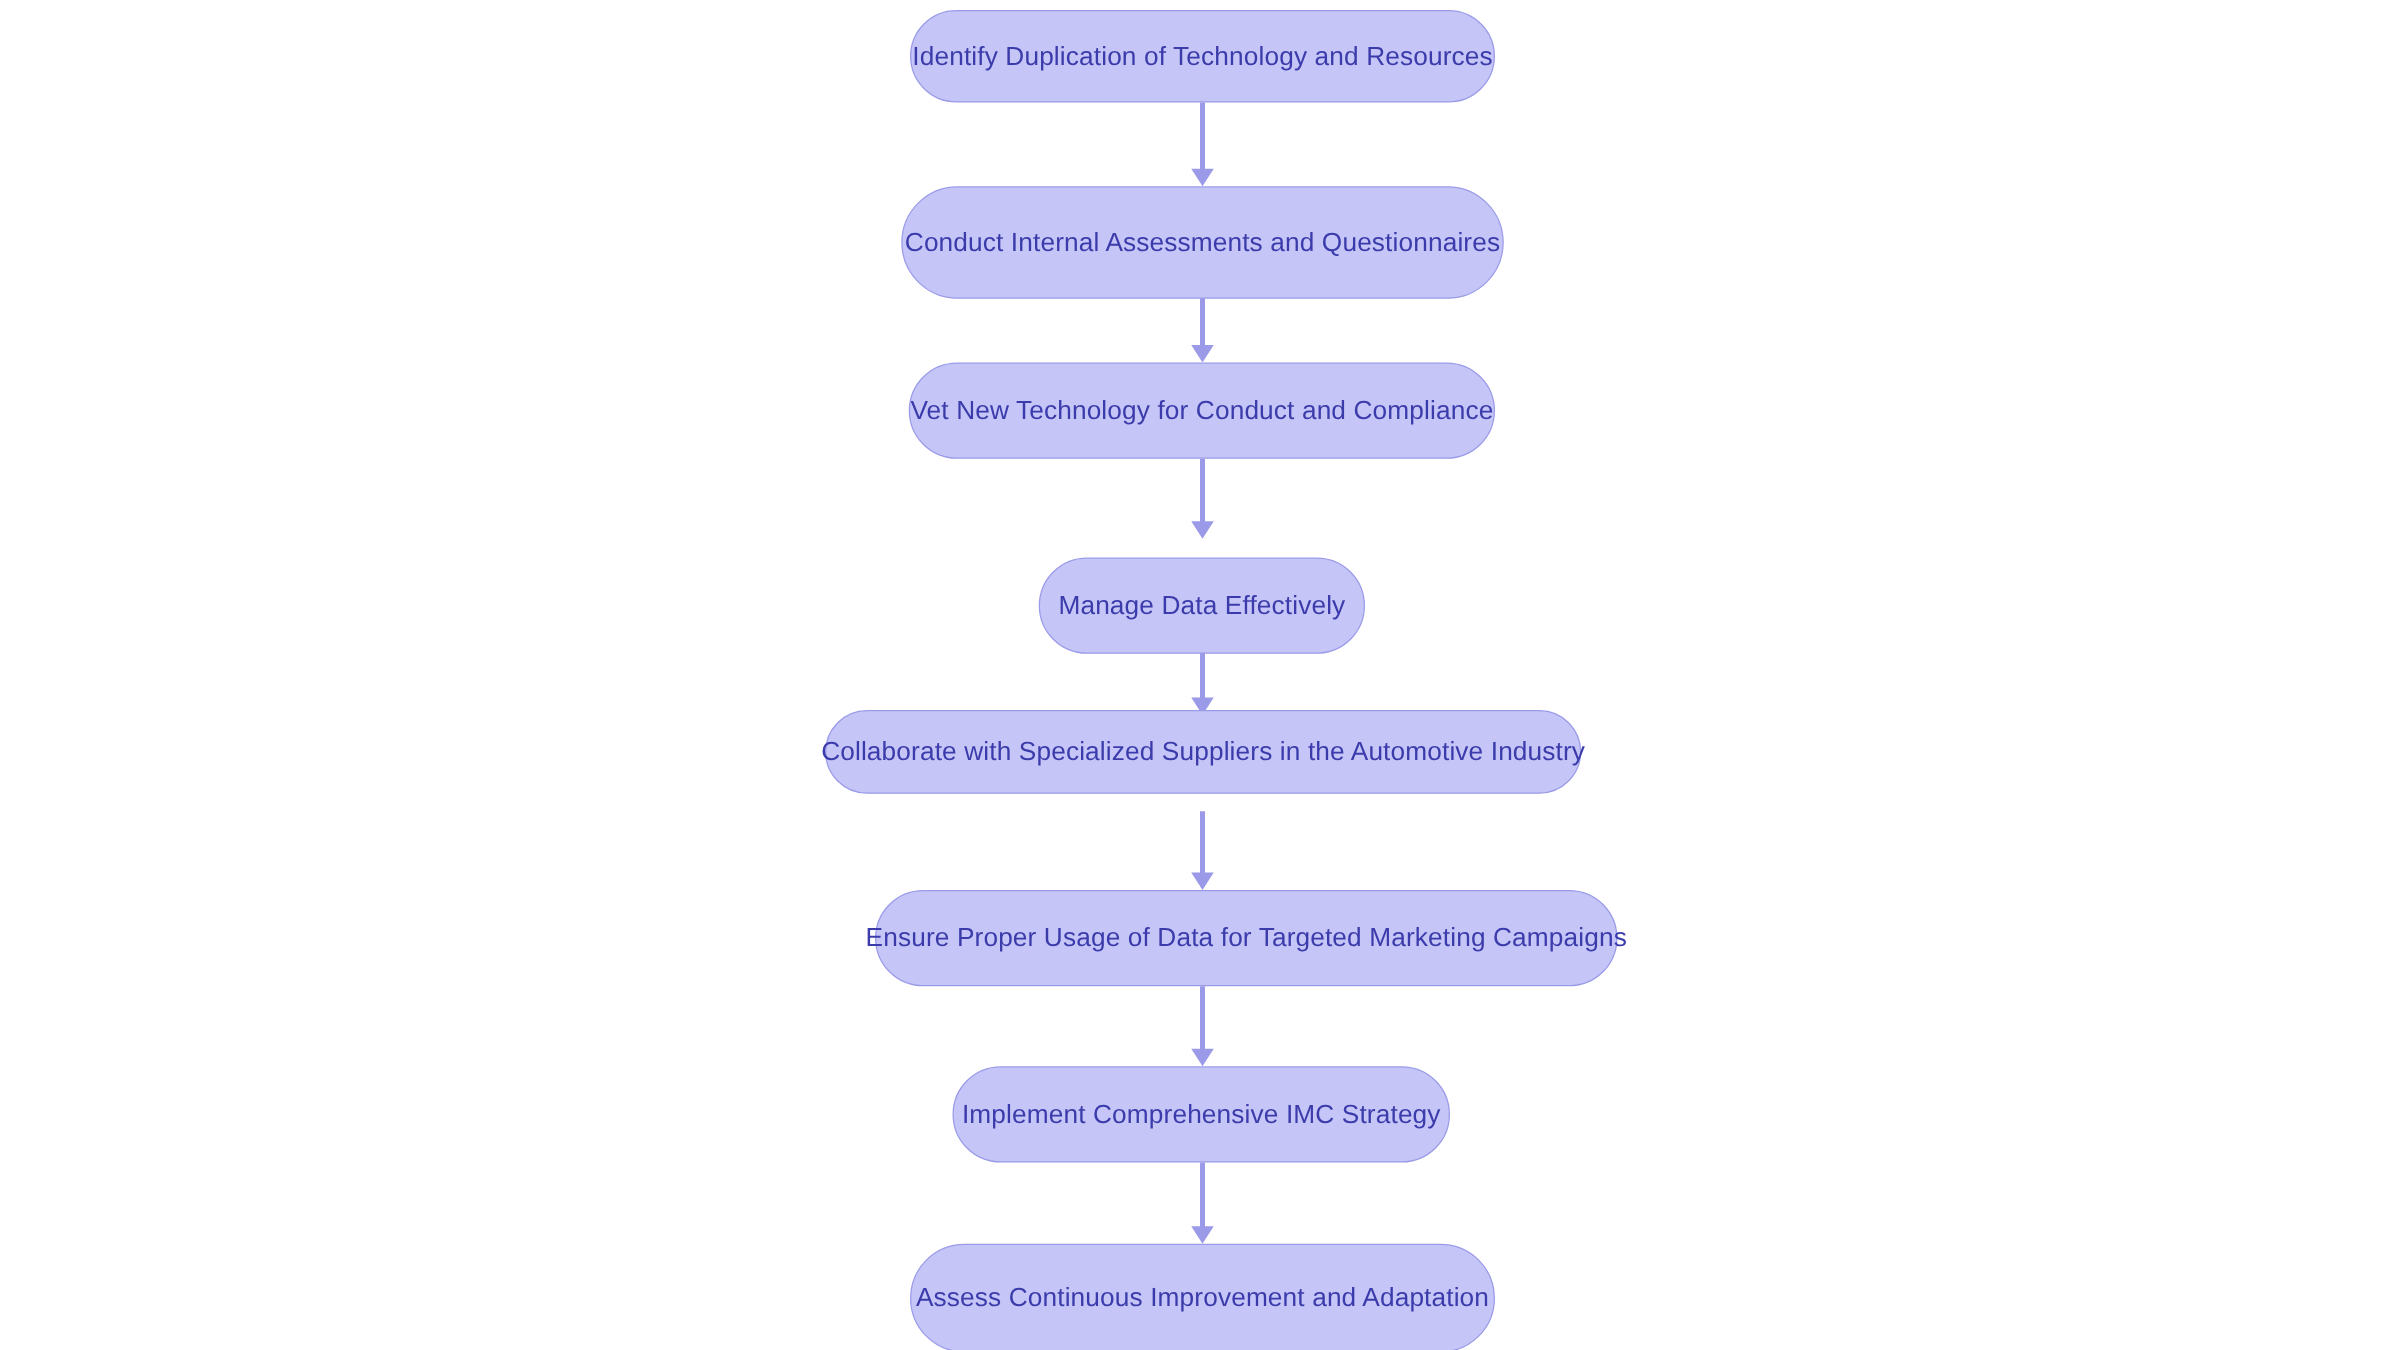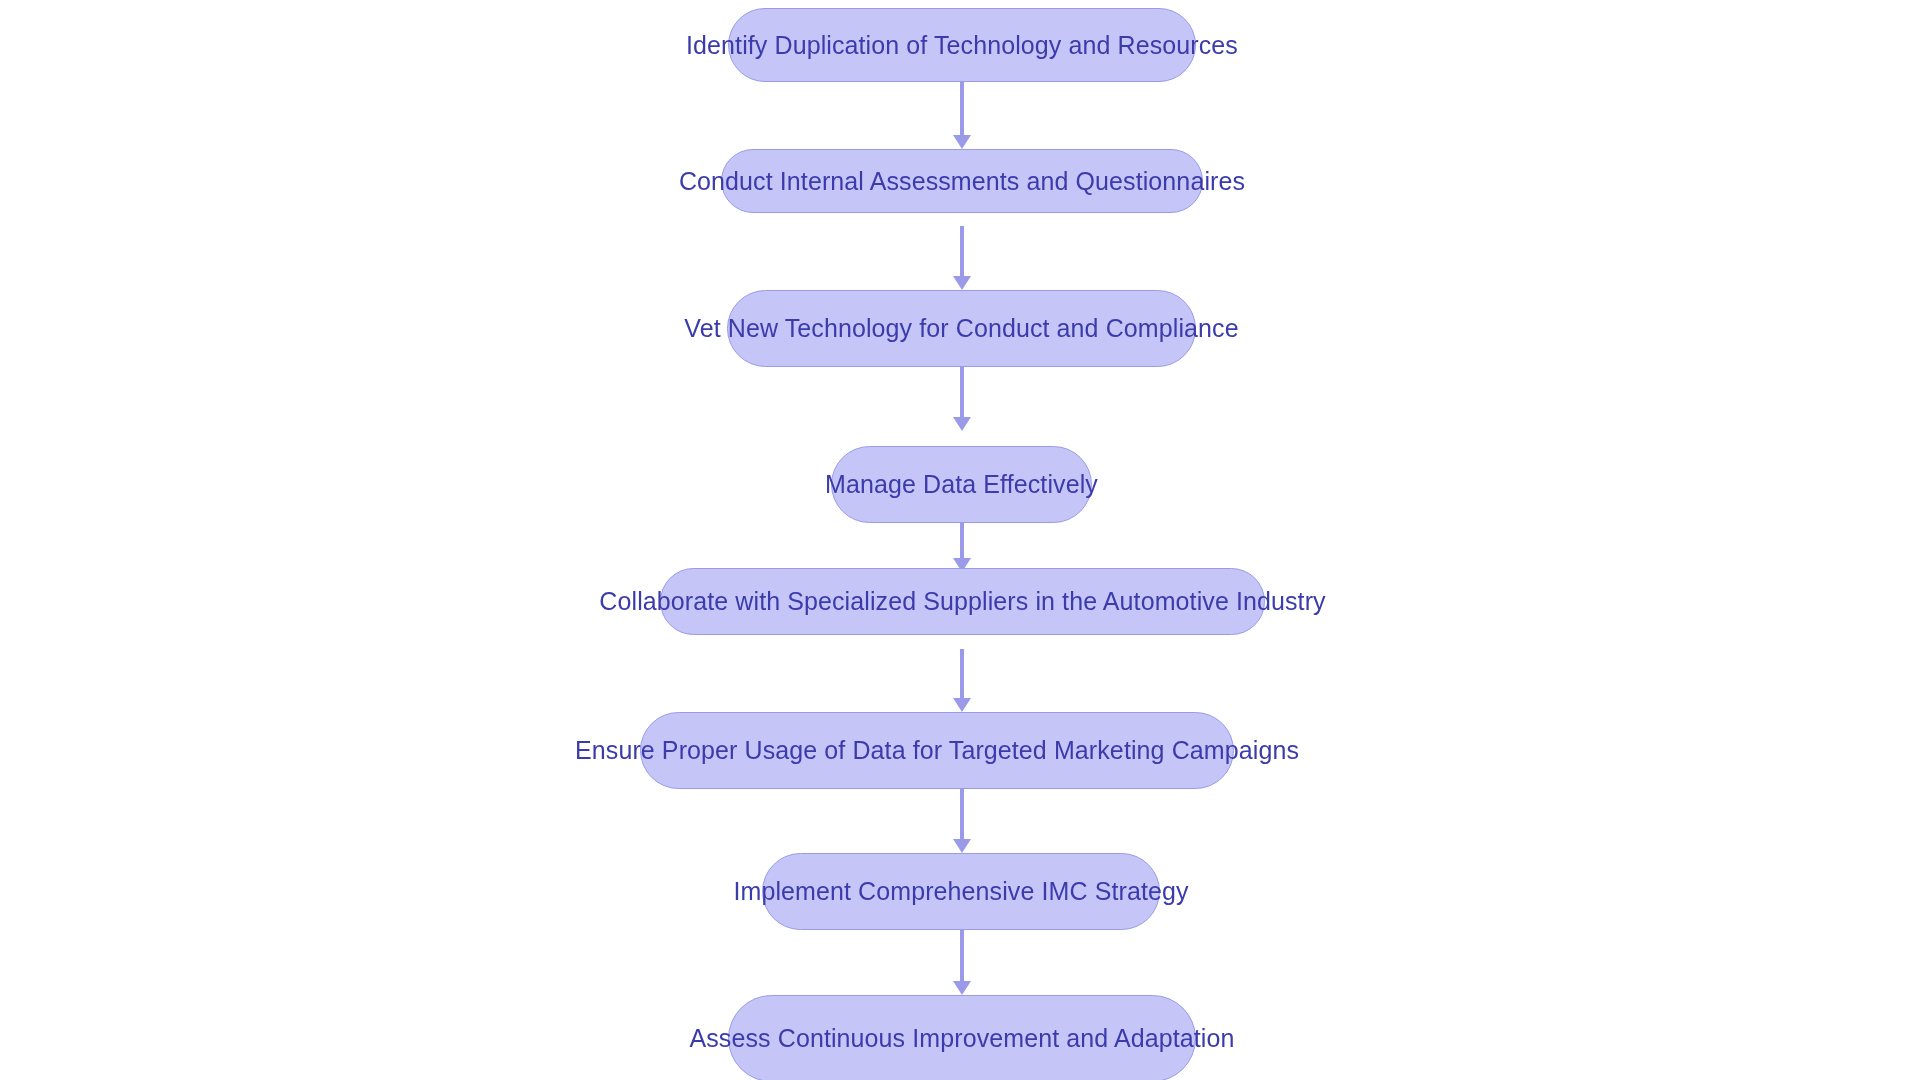--- a/index.html
+++ b/index.html
@@ -49,21 +49,21 @@
   .node {
     position: absolute;
     box-sizing: border-box;
     display: flex;
     align-items: center;
     justify-content: center;
     background: #c5c6f7;
     border: 1.6px solid #9a9ae8;
     border-radius: 999px;
     color: #3b3bab;
-    font-size: 25px;
+    font-size: 21px;
     font-weight: 400;
     letter-spacing: 0.1px;
     white-space: nowrap;
     text-align: center;
     line-height: 1;
     padding: 0 26px;
   }
 </style>
 </head>
 <body>
@@ -94,33 +94,33 @@
       <div class="shaft" style="height: 51px;"></div>
       <div class="head" style="top: 50px;"></div>
     </div>
     <div class="connector" style="left: 962px; top: 930px;">
       <div class="shaft" style="height: 52px;"></div>
       <div class="head" style="top: 51px;"></div>
     </div>
     <div class="node" style="left: 728px; top: 8px; width: 468px; height: 74px;">
       <span>Identify Duplication of Technology and Resources</span>
     </div>
-    <div class="node" style="left: 721px; top: 149px; width: 482px; height: 64px;">
+    <div class="node" style="left: 721px; top: 149px; width: 482px; height: 90px;">
       <span>Conduct Internal Assessments and Questionnaires</span>
     </div>
     <div class="node" style="left: 727px; top: 290px; width: 469px; height: 77px;">
       <span>Vet New Technology for Conduct and Compliance</span>
     </div>
     <div class="node" style="left: 831px; top: 446px; width: 261px; height: 77px;">
       <span>Manage Data Effectively</span>
     </div>
     <div class="node" style="left: 660px; top: 568px; width: 605px; height: 67px;">
       <span>Collaborate with Specialized Suppliers in the Automotive Industry</span>
     </div>
-    <div class="node" style="left: 640px; top: 712px; width: 594px; height: 77px; text-align: right;">
+    <div class="node" style="left: 700px; top: 712px; width: 594px; height: 77px; text-align: right;">
       <span>Ensure Proper Usage of Data for Targeted Marketing Campaigns</span>
     </div>
     <div class="node" style="left: 762px; top: 853px; width: 398px; height: 77px;">
       <span>Implement Comprehensive IMC Strategy</span>
     </div>
     <div class="node" style="left: 728px; top: 995px; width: 468px; height: 87px;">
       <span>Assess Continuous Improvement and Adaptation</span>
     </div>
   </div>
 

